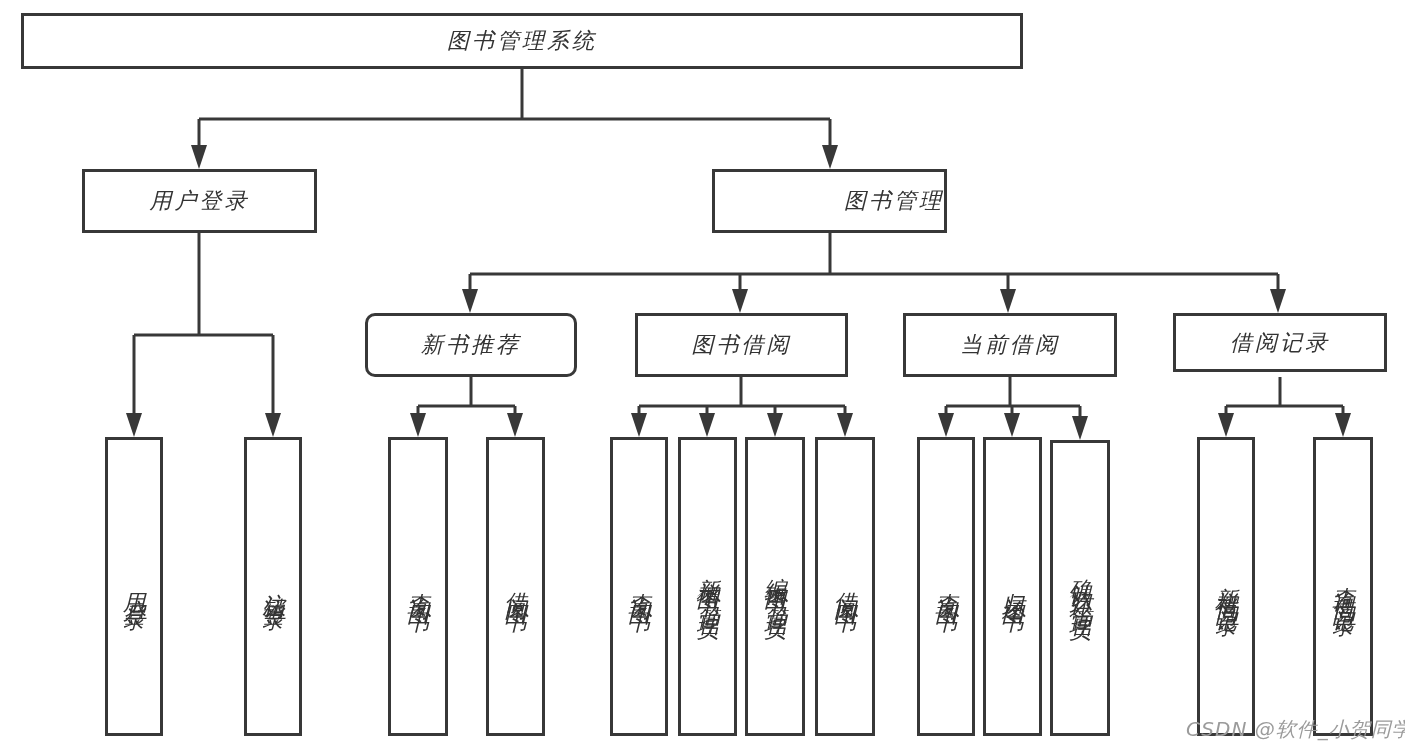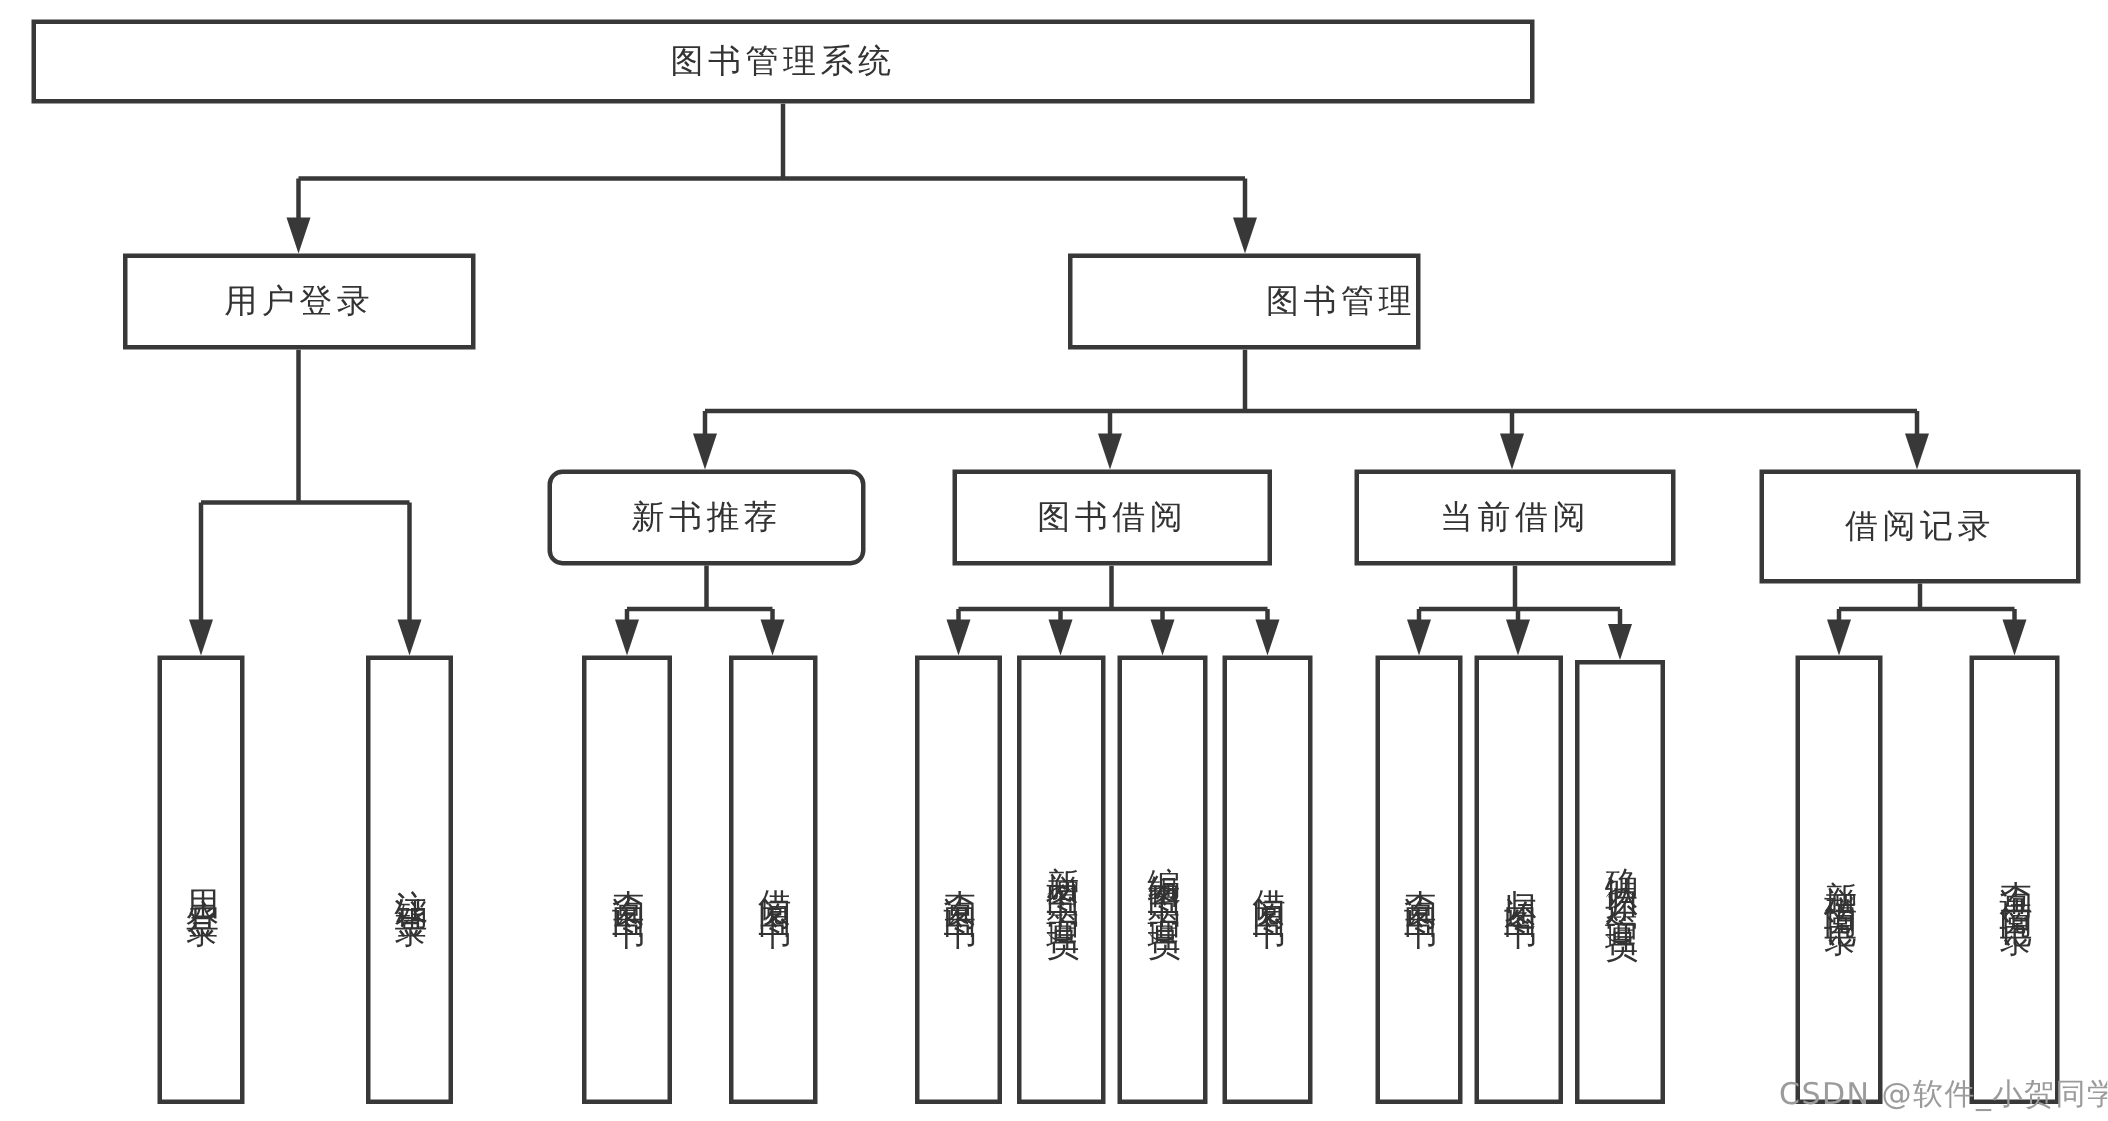--- a/index.html
+++ b/index.html
@@ -7,20 +7,21 @@
     padding: 0;
     background: #ffffff;
     font-family: "DejaVu Sans", "Liberation Sans", sans-serif;
   }
   .stage {
     position: relative;
     width: 1405px;
     height: 747px;
     background: #ffffff;
     overflow: hidden;
+    font-style: italic;
   }
   svg.connectors {
     position: absolute;
     left: 0; top: 0;
     width: 1405px;
     height: 747px;
   }
   .node {
     position: absolute;
     box-sizing: border-box;
@@ -46,21 +47,21 @@
   }
   
   .n-root   { left: 21px;  top: 13px;  width: 1002px; height: 56px; }
   
   .n-login  { left: 82px;  top: 169px; width: 235px; height: 64px; }
   .n-bookmg { left: 712px; top: 169px; width: 235px; height: 64px; justify-content: flex-end; }
   
   .n-newrec { left: 365px;  top: 313px; width: 212px; height: 64px; border-radius: 10px; }
   .n-borrow { left: 635px;  top: 313px; width: 213px; height: 64px; }
   .n-curr   { left: 903px;  top: 313px; width: 214px; height: 64px; }
-  .n-record { left: 1173px; top: 313px; width: 214px; height: 76px; }
+  .n-record { left: 1173px; top: 313px; width: 214px; height: 59px; }
   
   .n-l1  { left: 105px;  top: 437px; width: 58px; height: 299px; }
   .n-l2  { left: 244px;  top: 437px; width: 58px; height: 299px; }
   .n-l3  { left: 388px;  top: 437px; width: 60px; height: 299px; }
   .n-l4  { left: 486px;  top: 437px; width: 59px; height: 299px; }
   .n-l5  { left: 610px;  top: 437px; width: 58px; height: 299px; }
   .n-l6  { left: 678px;  top: 437px; width: 59px; height: 299px; }
   .n-l7  { left: 745px;  top: 437px; width: 60px; height: 299px; }
   .n-l8  { left: 815px;  top: 437px; width: 60px; height: 299px; }
   .n-l9  { left: 917px;  top: 437px; width: 58px; height: 299px; }

